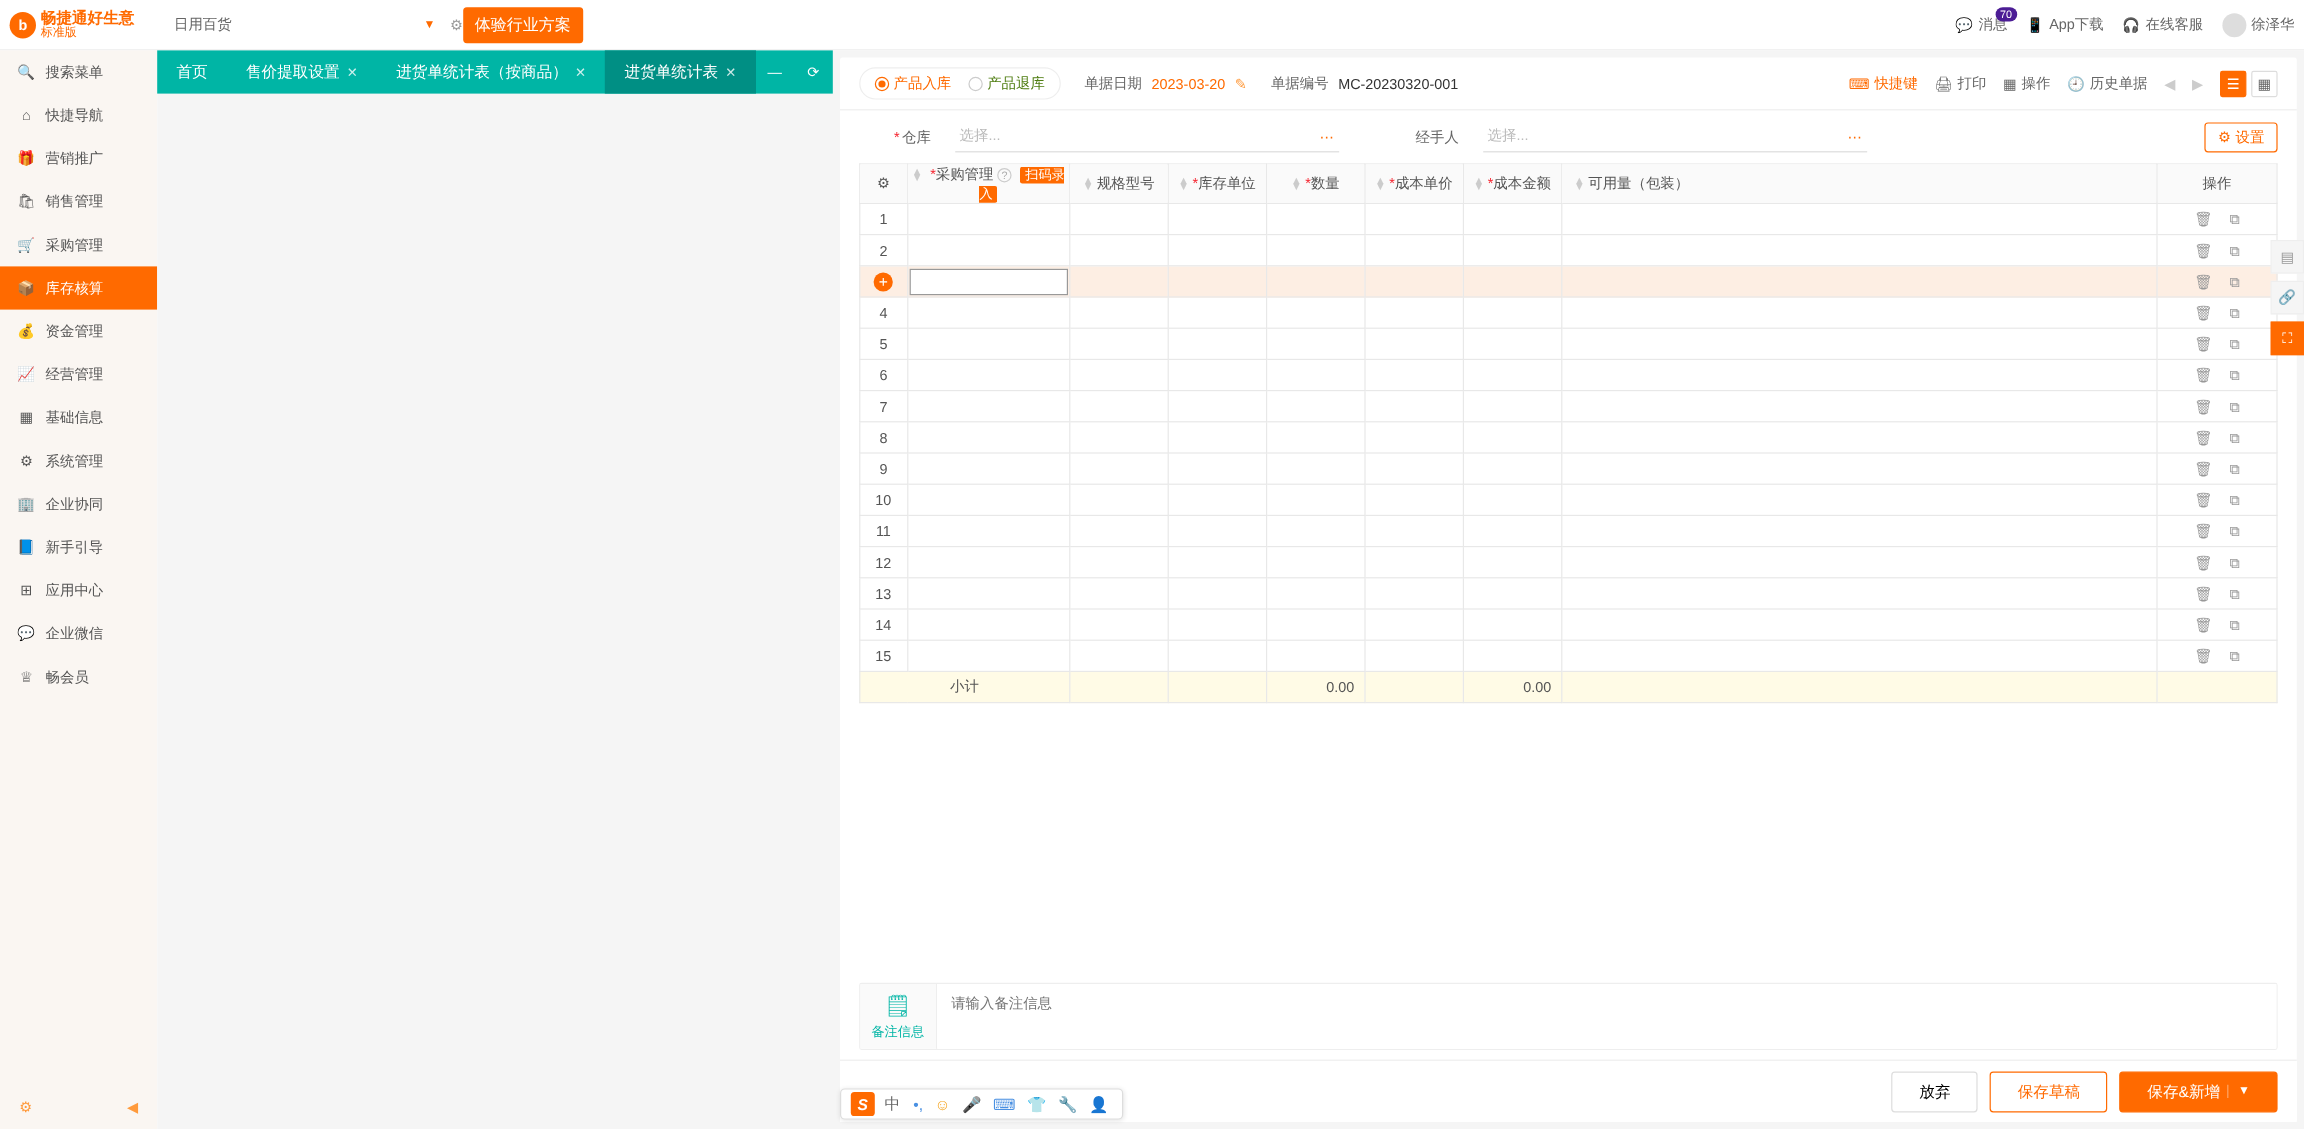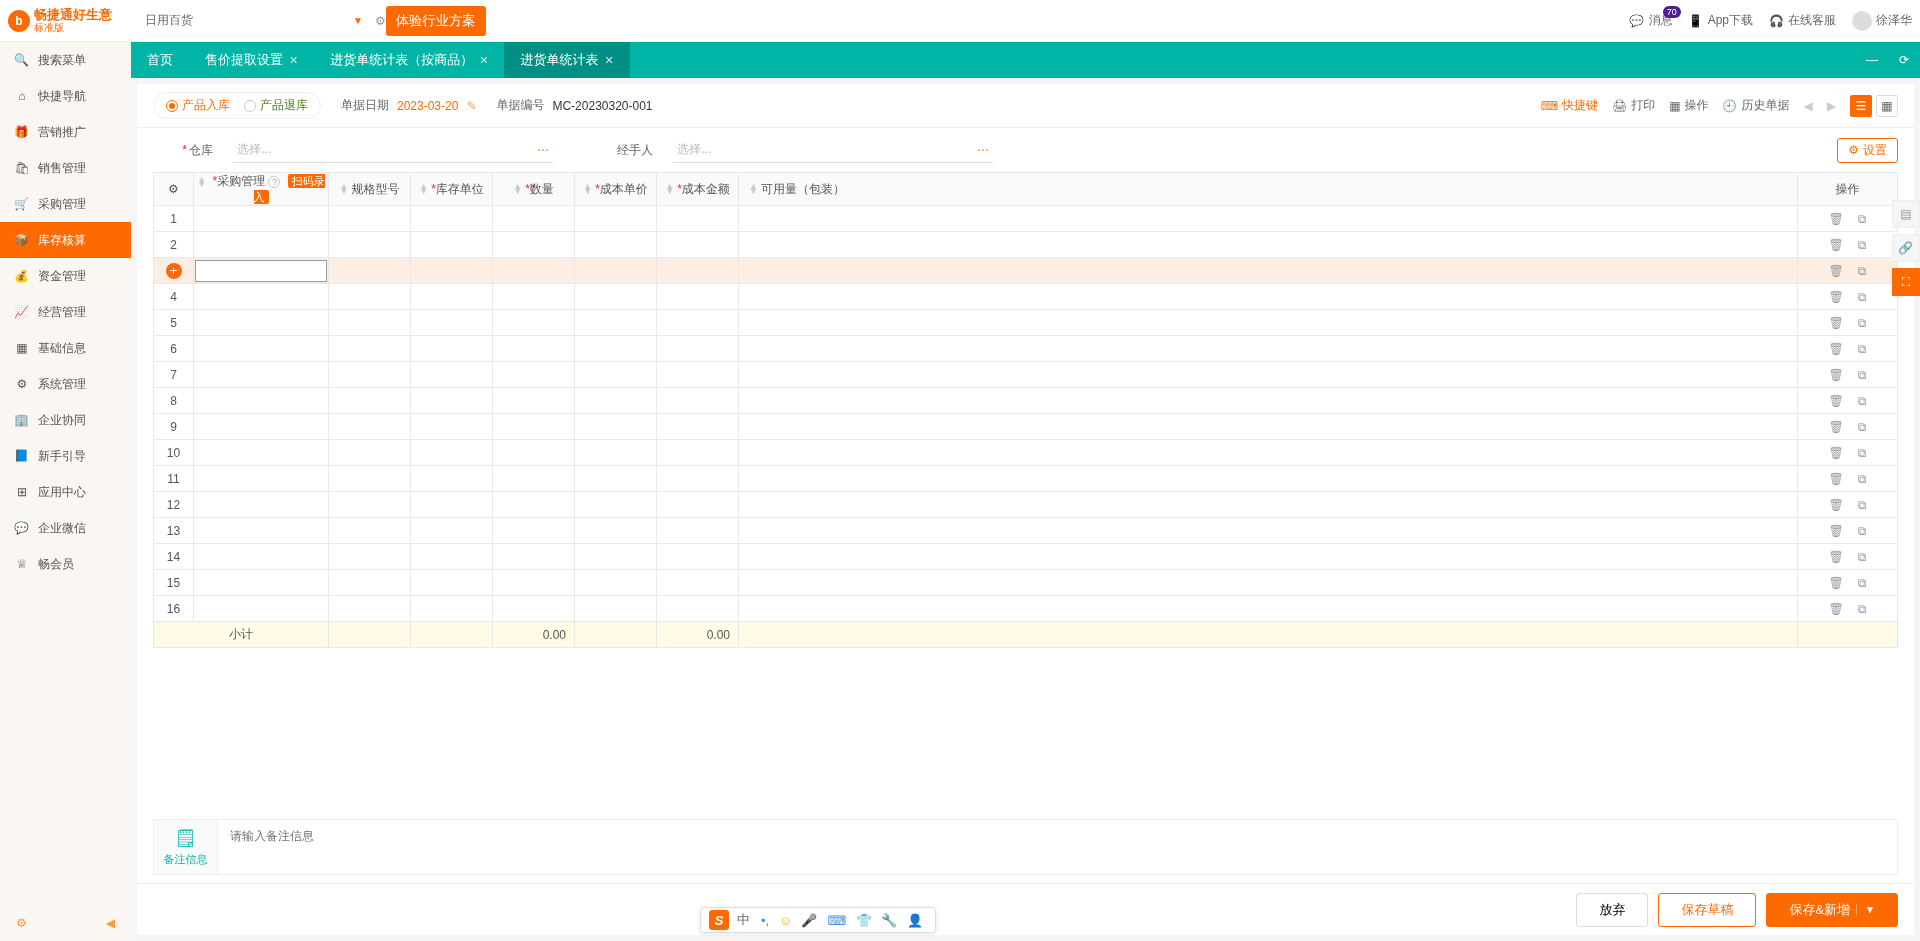--- a/index.html
+++ b/index.html
@@ -23,21 +23,21 @@
 
 
 .layout { display: flex; height: calc(100vh - 42px); }
 .sidebar { width: 131px; background: #faf6f2; display: flex; flex-direction: column; }
 .side-item { height: 36px; display: flex; align-items: center; padding: 0 14px; gap: 8px; color: #555; cursor: pointer; }
 .side-item.active { background: #ff6a00; color: #fff; }
 .side-item .icon { width: 16px; text-align: center; }
 .side-footer { margin-top: auto; height: 36px; display: flex; align-items: center; justify-content: space-between; padding: 0 16px; color: #ff9a3c; }
 
 
-.main { flex: 1; display: flex; flex-direction: column; background: #f5f5f5; min-width: 0; }
+.main { flex: 1; display: flex; flex-direction: row; background: #f5f5f5; min-width: 0; }
 .tabs-bar { background: #00b5a5; height: 36px; display: flex; align-items: center; color: #fff; }
 .tab { padding: 0 16px; height: 100%; display: flex; align-items: center; gap: 6px; cursor: pointer; font-size: 13px; }
 .tab.active { background: #008f84; }
 .tab .x { font-size: 11px; opacity: .8; }
 .tabs-right { margin-left: auto; display: flex; }
 .tabs-right .tb { width: 32px; height: 36px; display: flex; align-items: center; justify-content: center; cursor: pointer; }
 
 .content { flex: 1; background: #fff; margin: 6px; border-radius: 2px; display: flex; flex-direction: column; min-height: 0; }
 
 .doc-header { height: 44px; display: flex; align-items: center; padding: 0 16px; gap: 20px; border-bottom: 1px solid #eee; }
@@ -603,36 +603,20 @@
                 <td></td>
                 <td></td>
                 <td></td>
                 <td>
                   <div class="op-icons">
                     <span>🗑</span>
                     <span>⧉</span>
                   </div>
                 </td>
               </tr>
-              <tr>
-                <td>16</td>
-                <td></td>
-                <td></td>
-                <td></td>
-                <td></td>
-                <td></td>
-                <td></td>
-                <td></td>
-                <td>
-                  <div class="op-icons">
-                    <span>🗑</span>
-                    <span>⧉</span>
-                  </div>
-                </td>
-              </tr>
             </tbody>
           <tfoot>
             <tr class="subtotal">
               <td colspan="2">小计</td>
               <td></td>
                 <td></td>
               <td class="num-right">0.00</td>
               <td></td>
               <td class="num-right">0.00</td>
               <td></td>

